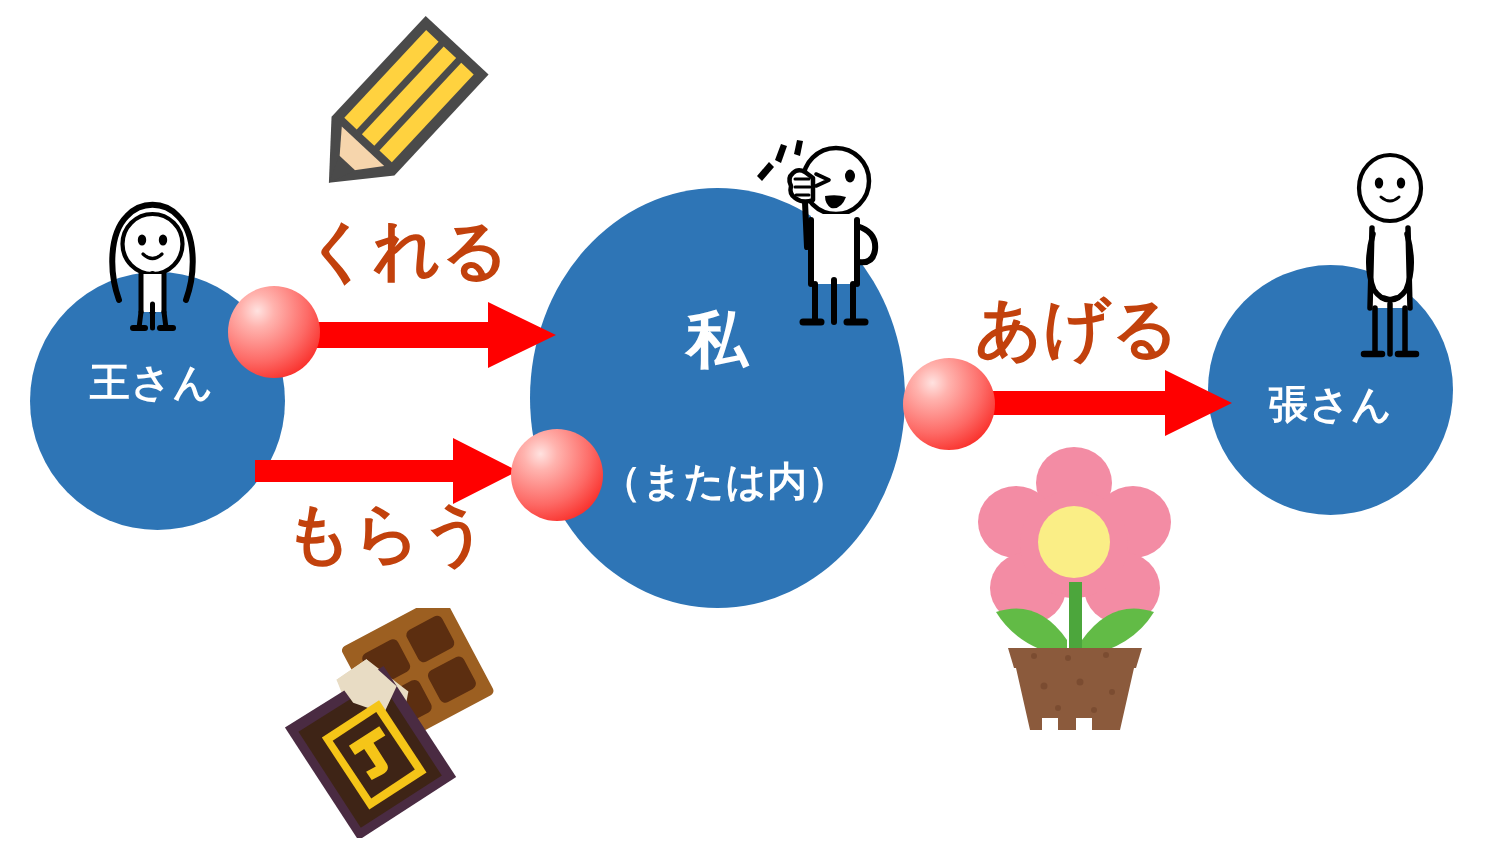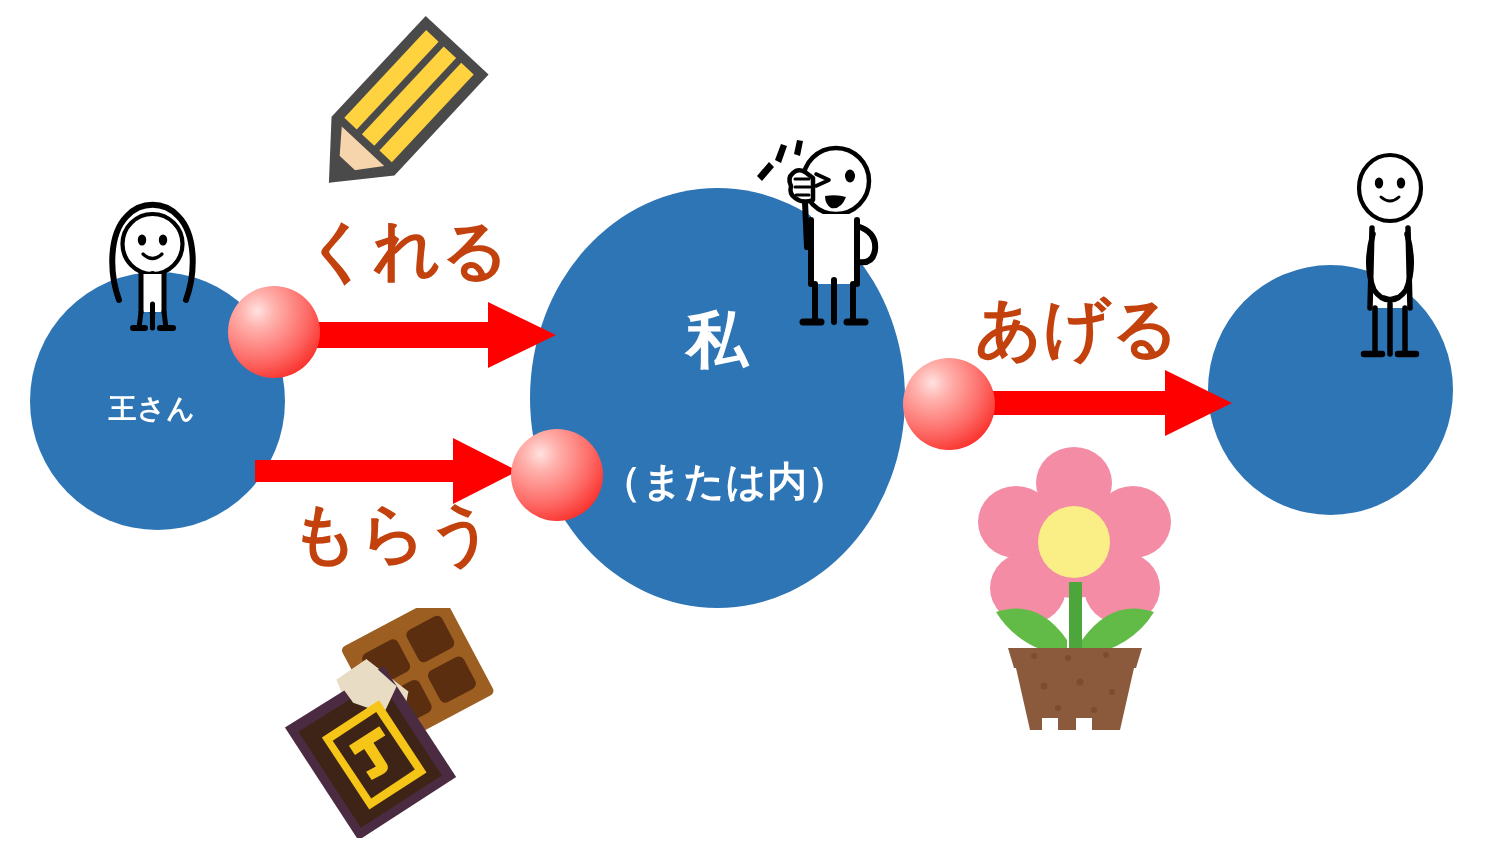--- a/index.html
+++ b/index.html
@@ -81,21 +81,21 @@
       </g>
 
       <g fill="#000000">
         <ellipse cx="47" cy="68" rx="4.2" ry="5.6"></ellipse>
         <ellipse cx="68" cy="68" rx="4.2" ry="5.6"></ellipse>
       </g>
       <path d="M48 82 Q57.5 91 67 82" fill="none" stroke="#000000" stroke-width="3.2" stroke-linecap="round"></path>
     </svg>
   </div>
 
-  <div class="circle-label" style="left:30px; top:385px; width:244px; font-size:28px; line-height:48px;">王さん</div>
+  <div class="circle-label" style="left:30px; top:358px; width:244px; font-size:40px; line-height:48px;">王さん</div>
 
   <div class="circle" style="left:530px; top:188px; width:375px; height:420px;"></div>
 
   <div class="fig" style="left:745px; top:134px; width:140px; height:200px;">
     <svg viewBox="0 0 140 200" width="140" height="200">
 
       <g fill="#000000">
         <path d="M12 42 L24 28 L29 33 L17 47 Z"></path>
         <path d="M30 26 L36 10 L42 12 L36 29 Z"></path>
         <path d="M49 20 L52 6 L58 7 L55 22 Z"></path>
@@ -158,36 +158,37 @@
         <path d="M58 206 L76 206" fill="none" stroke-width="6.5"></path>
       </g>
       <g fill="#000000">
         <ellipse cx="39" cy="35" rx="4.2" ry="5.6"></ellipse>
         <ellipse cx="61" cy="35" rx="4.2" ry="5.6"></ellipse>
       </g>
       <path d="M41 49 Q50 57 59 49" fill="none" stroke="#000000" stroke-width="3" stroke-linecap="round"></path>
     </svg>
   </div>
 
+  <div class="circle-label" style="left:1208px; top:380px; width:245px; font-size:40px; line-height:48px;">張さん</div>
 
   <div class="arrow-wrap" style="left:298px; top:300px; width:260px; height:70px;">
     <svg viewBox="0 0 260 70" width="260" height="70">
       <path d="M0 22 L190 22 L190 2 L258 35 L190 68 L190 48 L0 48 Z" fill="#FF0000"></path>
     </svg>
   </div>
   <div class="sphere" style="left:228px; top:286px; width:92px; height:92px;"></div>
   <div class="verb-label" style="left:305px; top:212px; font-size:66px; line-height:76px;">くれる</div>
 
   <div class="arrow-wrap" style="left:255px; top:434px; width:265px; height:70px;">
     <svg viewBox="0 0 265 70" width="265" height="70">
       <path d="M0 26 L198 26 L198 4 L263 37 L198 70 L198 48 L0 48 Z" fill="#FF0000"></path>
     </svg>
   </div>
   <div class="sphere" style="left:511px; top:429px; width:92px; height:92px;"></div>
-  <div class="verb-label" style="left:285px; top:495px; font-size:66px; line-height:76px;margin-left:6px;">もらう</div>
+  <div class="verb-label" style="left:285px; top:495px; font-size:66px; line-height:76px;">もらう</div>
 
   <div class="arrow-wrap" style="left:970px; top:368px; width:265px; height:70px;">
     <svg viewBox="0 0 265 70" width="265" height="70">
       <path d="M0 23 L195 23 L195 2 L262 35 L195 68 L195 47 L0 47 Z" fill="#FF0000"></path>
     </svg>
   </div>
   <div class="sphere" style="left:903px; top:358px; width:92px; height:92px;"></div>
   <div class="verb-label" style="left:975px; top:290px; font-size:66px; line-height:76px;">あげる</div>
 
   <div class="clipart" style="left:286px; top:12px; width:215px; height:205px;">

